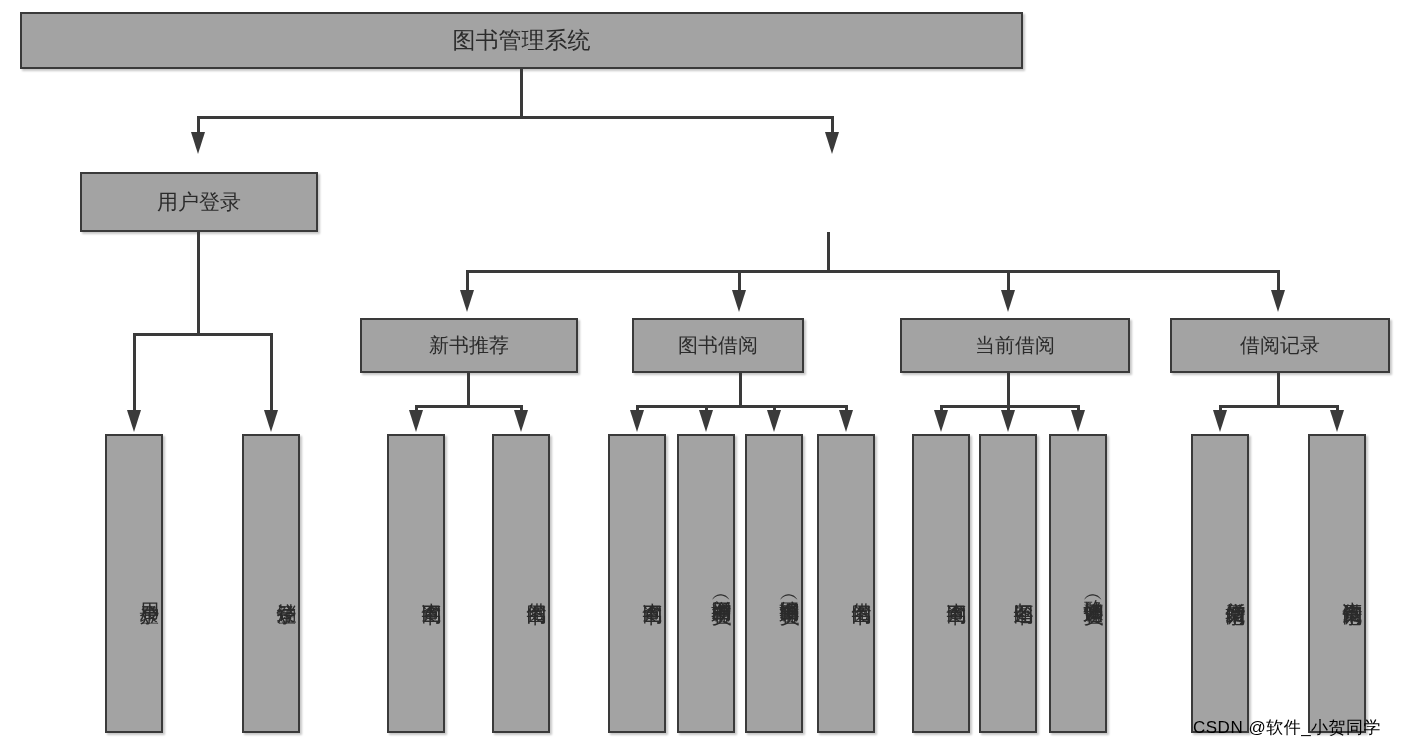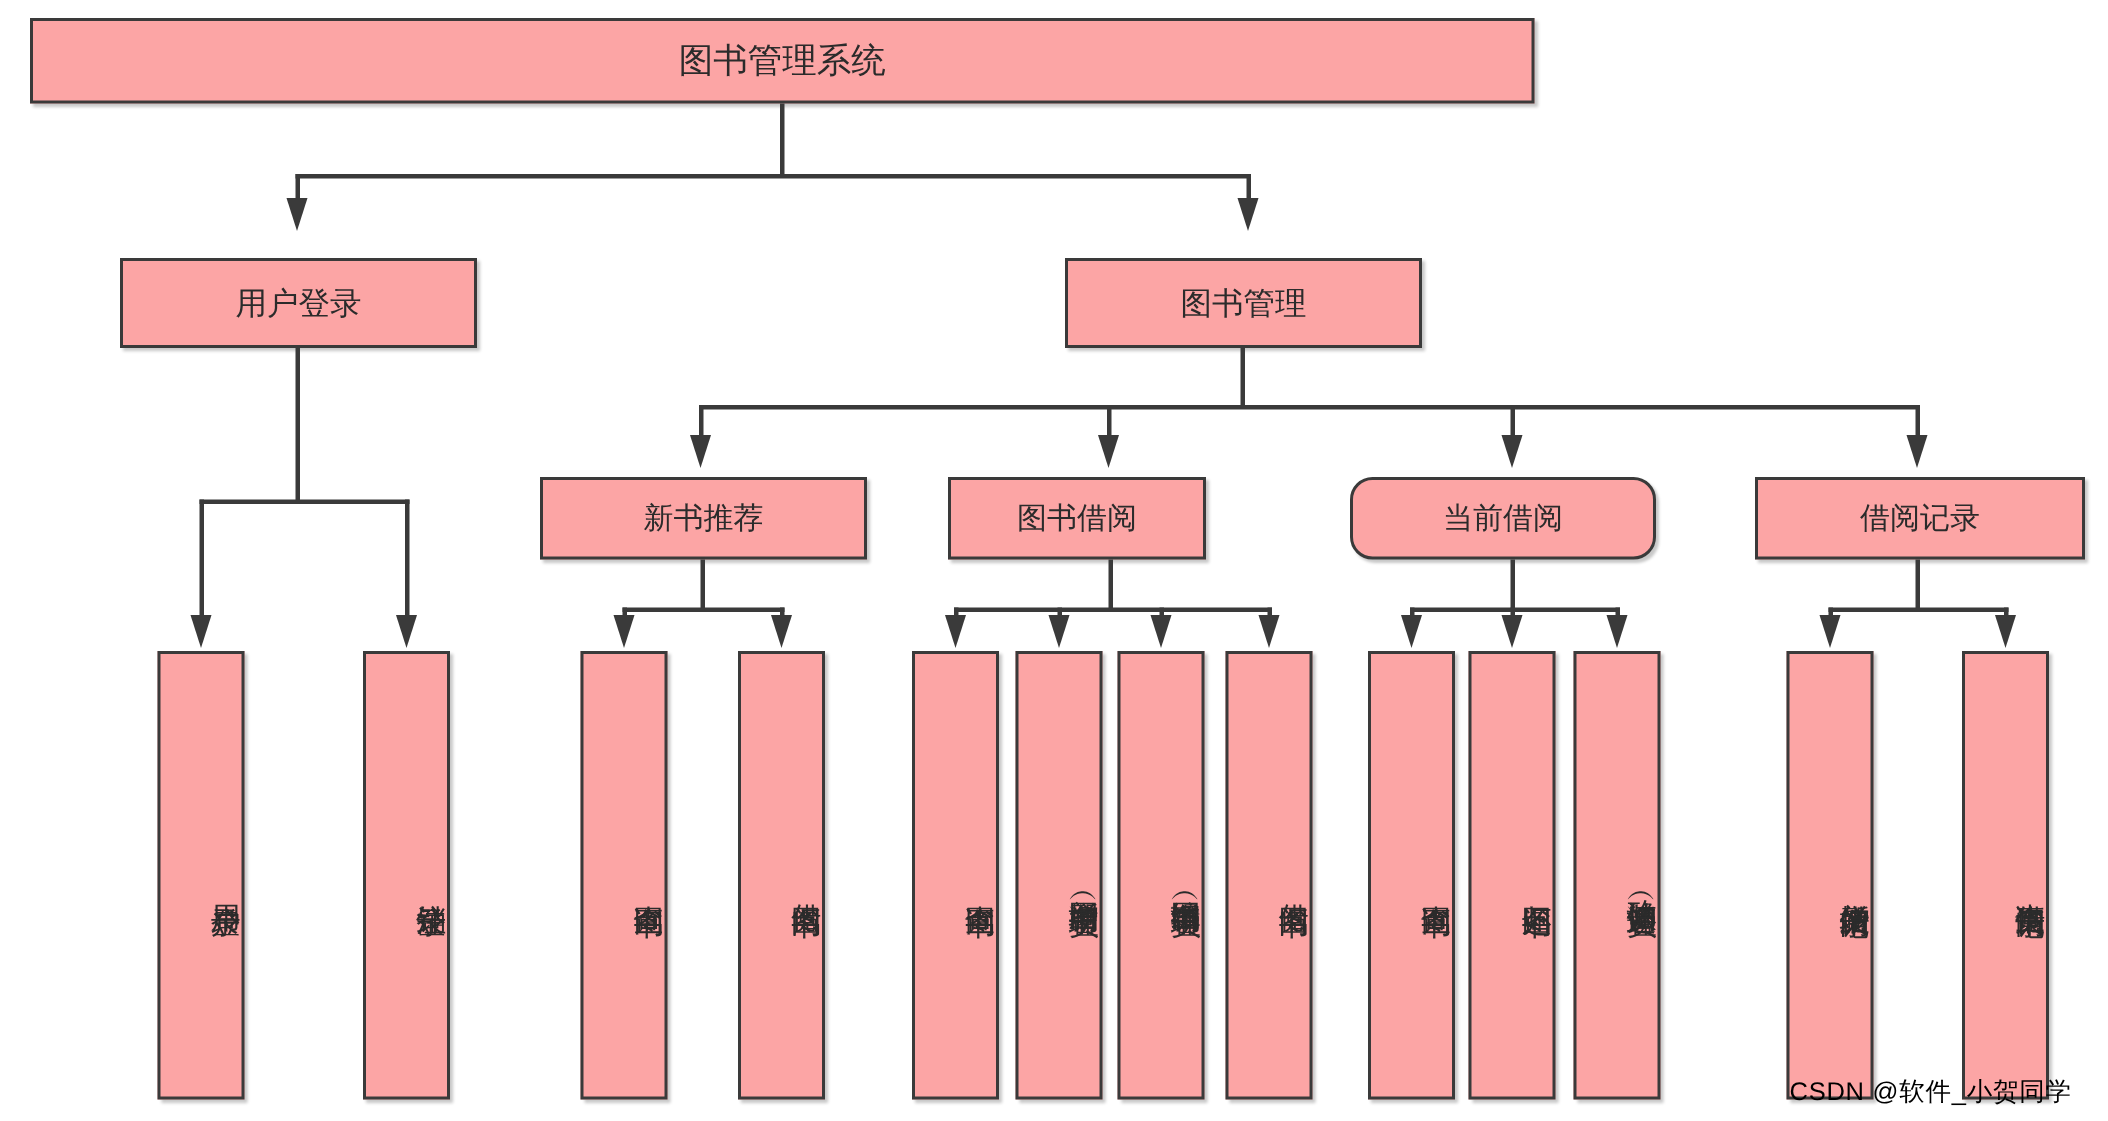--- a/index.html
+++ b/index.html
@@ -13,21 +13,21 @@
   #canvas {
     position: relative;
     width: 1405px;
     height: 747px;
     background: #ffffff;
     overflow: hidden;
   }
   .node {
     position: absolute;
     box-sizing: border-box;
-    background: #fca5a5;
+    background: #a3a3a3;
     border: 2.5px solid #3a3a3a;
     display: flex;
     align-items: center;
     justify-content: center;
     color: #2b2b2b;
     box-shadow: 2px 2px 2px rgba(0,0,0,0.22);
   }
   .node-root {
     font-size: 23px;
   }
@@ -84,23 +84,20 @@
 
   <div class="conn conn-v" style="left:520px; top:69px; width:3px; height:48px;"></div>
   <div class="conn conn-h" style="left:197px; top:116px; width:637px; height:3px;"></div>
   <div class="conn conn-v" style="left:197px; top:116px; width:3px; height:22px;"></div>
   <div class="conn conn-v" style="left:831px; top:116px; width:3px; height:22px;"></div>
   <div class="arrow" style="left:191px; top:132px;"></div>
   <div class="arrow" style="left:825px; top:132px;"></div>
 
   <div class="node node-l1" style="left:80px; top:172px; width:238px; height:60px;">
     <span>用户登录</span>
-  </div>
-  <div class="node node-l1" style="left:710px; top:172px; width:238px; height:60px;">
-    <span>图书管理</span>
   </div>
 
   <div class="conn conn-v" style="left:197px; top:232px; width:3px; height:102px;"></div>
   <div class="conn conn-h" style="left:133px; top:333px; width:140px; height:3px;"></div>
   <div class="conn conn-v" style="left:133px; top:333px; width:3px; height:80px;"></div>
   <div class="conn conn-v" style="left:270px; top:333px; width:3px; height:80px;"></div>
   <div class="arrow" style="left:127px; top:410px;"></div>
   <div class="arrow" style="left:264px; top:410px;"></div>
 
   <div class="conn conn-v" style="left:827px; top:232px; width:3px; height:40px;"></div>
@@ -113,21 +110,21 @@
   <div class="arrow" style="left:732px; top:290px;"></div>
   <div class="arrow" style="left:1001px; top:290px;"></div>
   <div class="arrow" style="left:1271px; top:290px;"></div>
 
   <div class="node node-l2" style="left:360px; top:318px; width:218px; height:55px;">
     <span>新书推荐</span>
   </div>
   <div class="node node-l2" style="left:632px; top:318px; width:172px; height:55px;">
     <span>图书借阅</span>
   </div>
-  <div class="node node-l2" style="left:900px; top:318px; width:204px; height:55px;border-radius:15px;">
+  <div class="node node-l2" style="left:900px; top:318px; width:230px; height:55px;">
     <span>当前借阅</span>
   </div>
   <div class="node node-l2" style="left:1170px; top:318px; width:220px; height:55px;">
     <span>借阅记录</span>
   </div>
 
   <div class="conn conn-v" style="left:467px; top:373px; width:3px; height:34px;"></div>
   <div class="conn conn-h" style="left:415px; top:405px; width:108px; height:3px;"></div>
   <div class="conn conn-v" style="left:415px; top:405px; width:3px; height:12px;"></div>
   <div class="conn conn-v" style="left:520px; top:405px; width:3px; height:12px;"></div>

